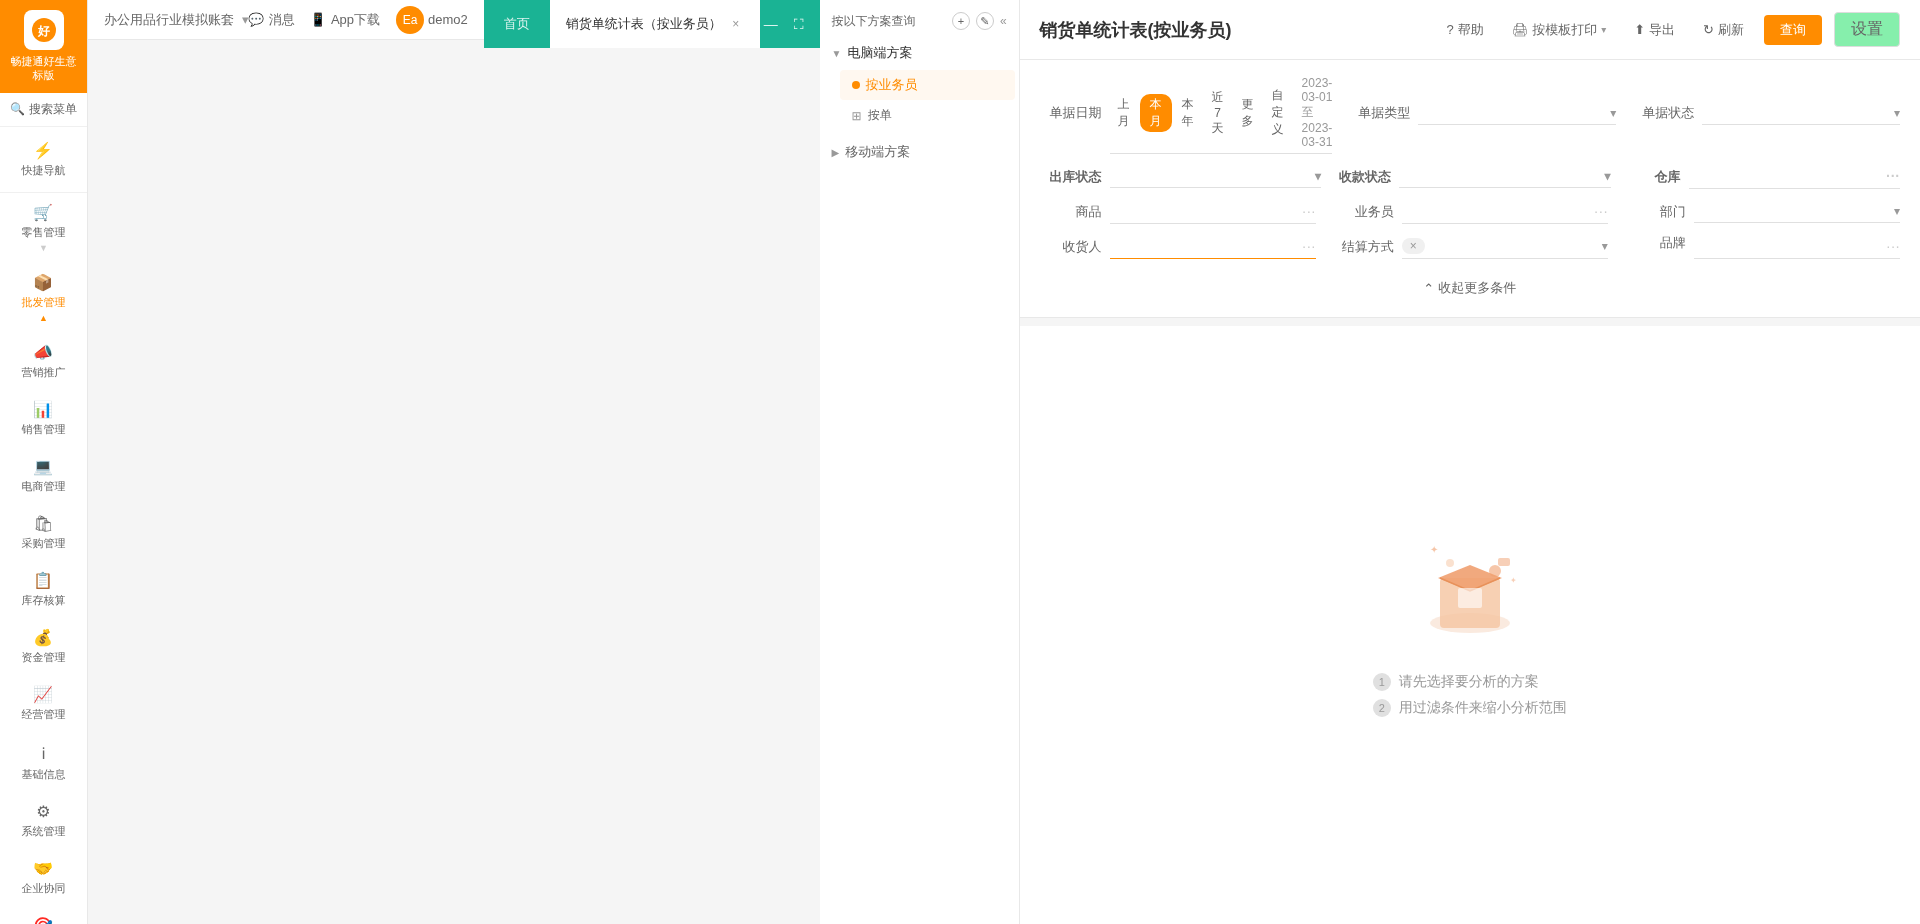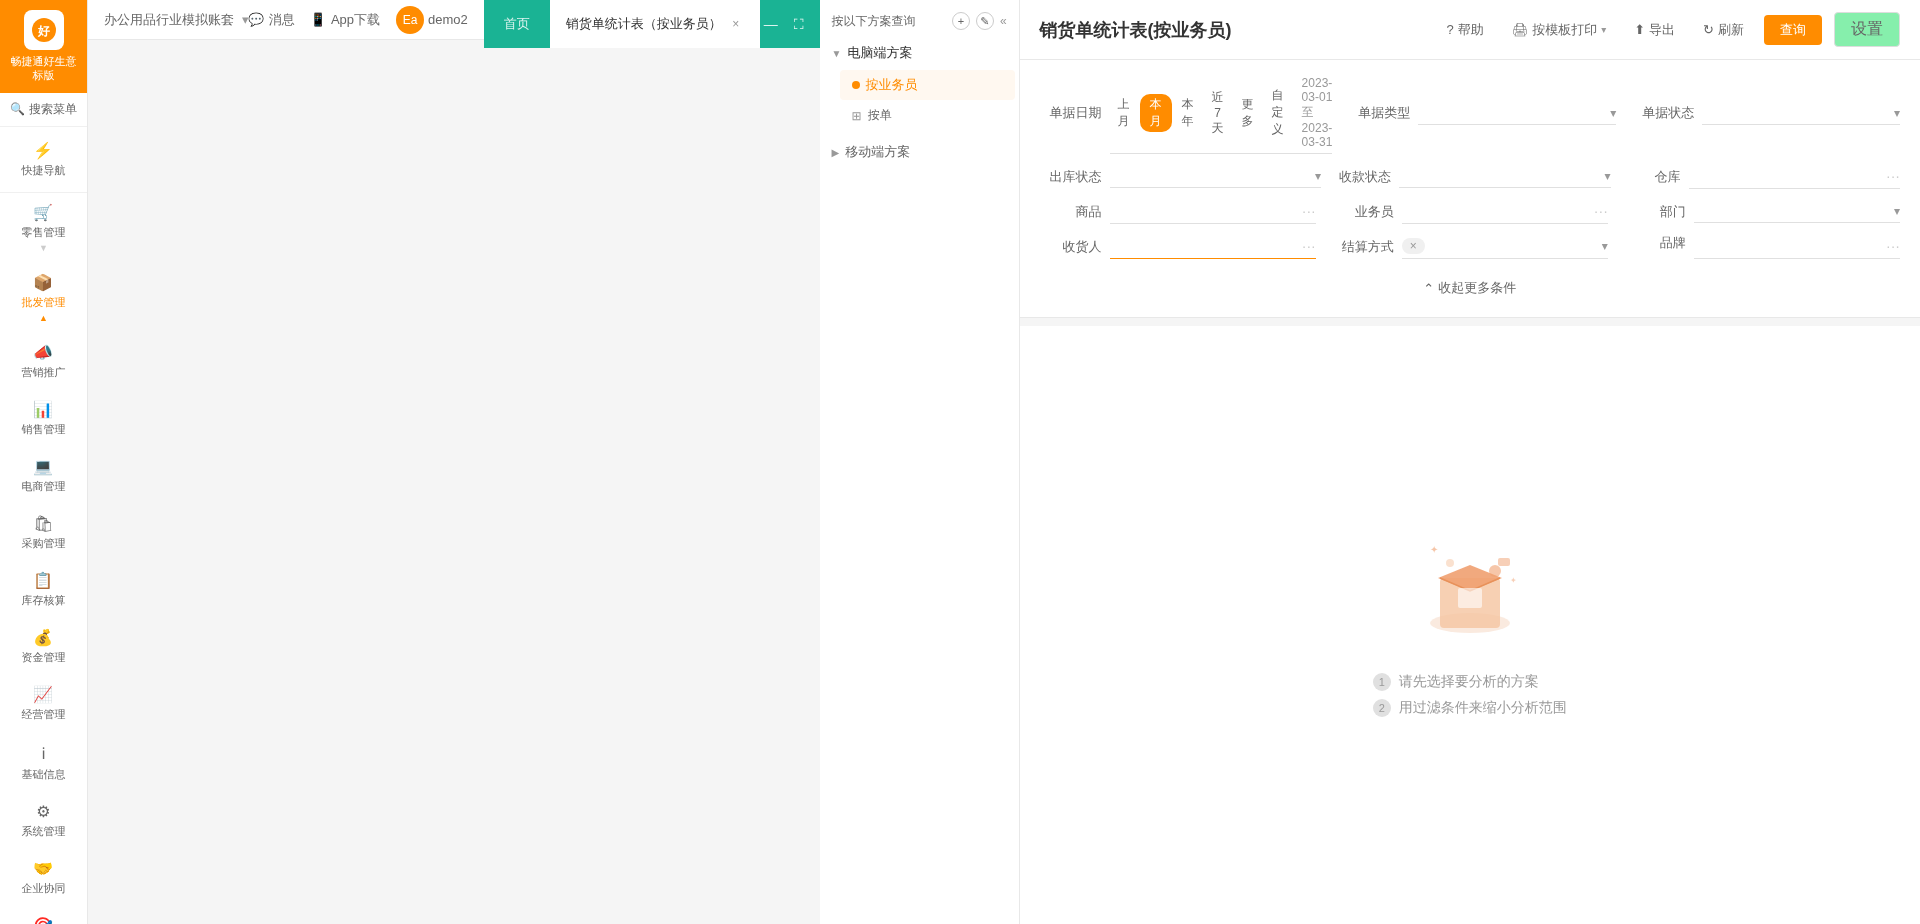--- a/index.html
+++ b/index.html
@@ -298,21 +298,21 @@
           </div>
 
           <div style="display:flex; align-items:center;">
             <span class="filter-label">单据状态</span>
             <div style="flex:1; border-bottom:1px solid #e0e0e0; padding:4px 0; display:flex; align-items:center; justify-content:flex-end; cursor:pointer;">
               <span style="font-size:12px; color:#999;">▾</span>
             </div>
           </div>
         </div>
 
-        <div style="display:grid; grid-template-columns:1fr 1fr 1fr; gap:0 8px; margin-bottom:10px;">
+        <div style="display:grid; grid-template-columns:1fr 1fr 1fr; gap:0 8px; margin-bottom:10px;font-weight:bold;">
           <div style="display:flex; align-items:center;">
             <span class="filter-label">出库状态</span>
             <div style="flex:1; border-bottom:1px solid #e0e0e0; padding:4px 0; display:flex; align-items:center; justify-content:flex-end; cursor:pointer;">
               <span style="font-size:12px; color:#999;">▾</span>
             </div>
           </div>
           <div style="display:flex; align-items:center;">
             <span class="filter-label">收款状态</span>
             <div style="flex:1; border-bottom:1px solid #e0e0e0; padding:4px 0; display:flex; align-items:center; justify-content:flex-end; cursor:pointer;">
               <span style="font-size:12px; color:#999;">▾</span>

